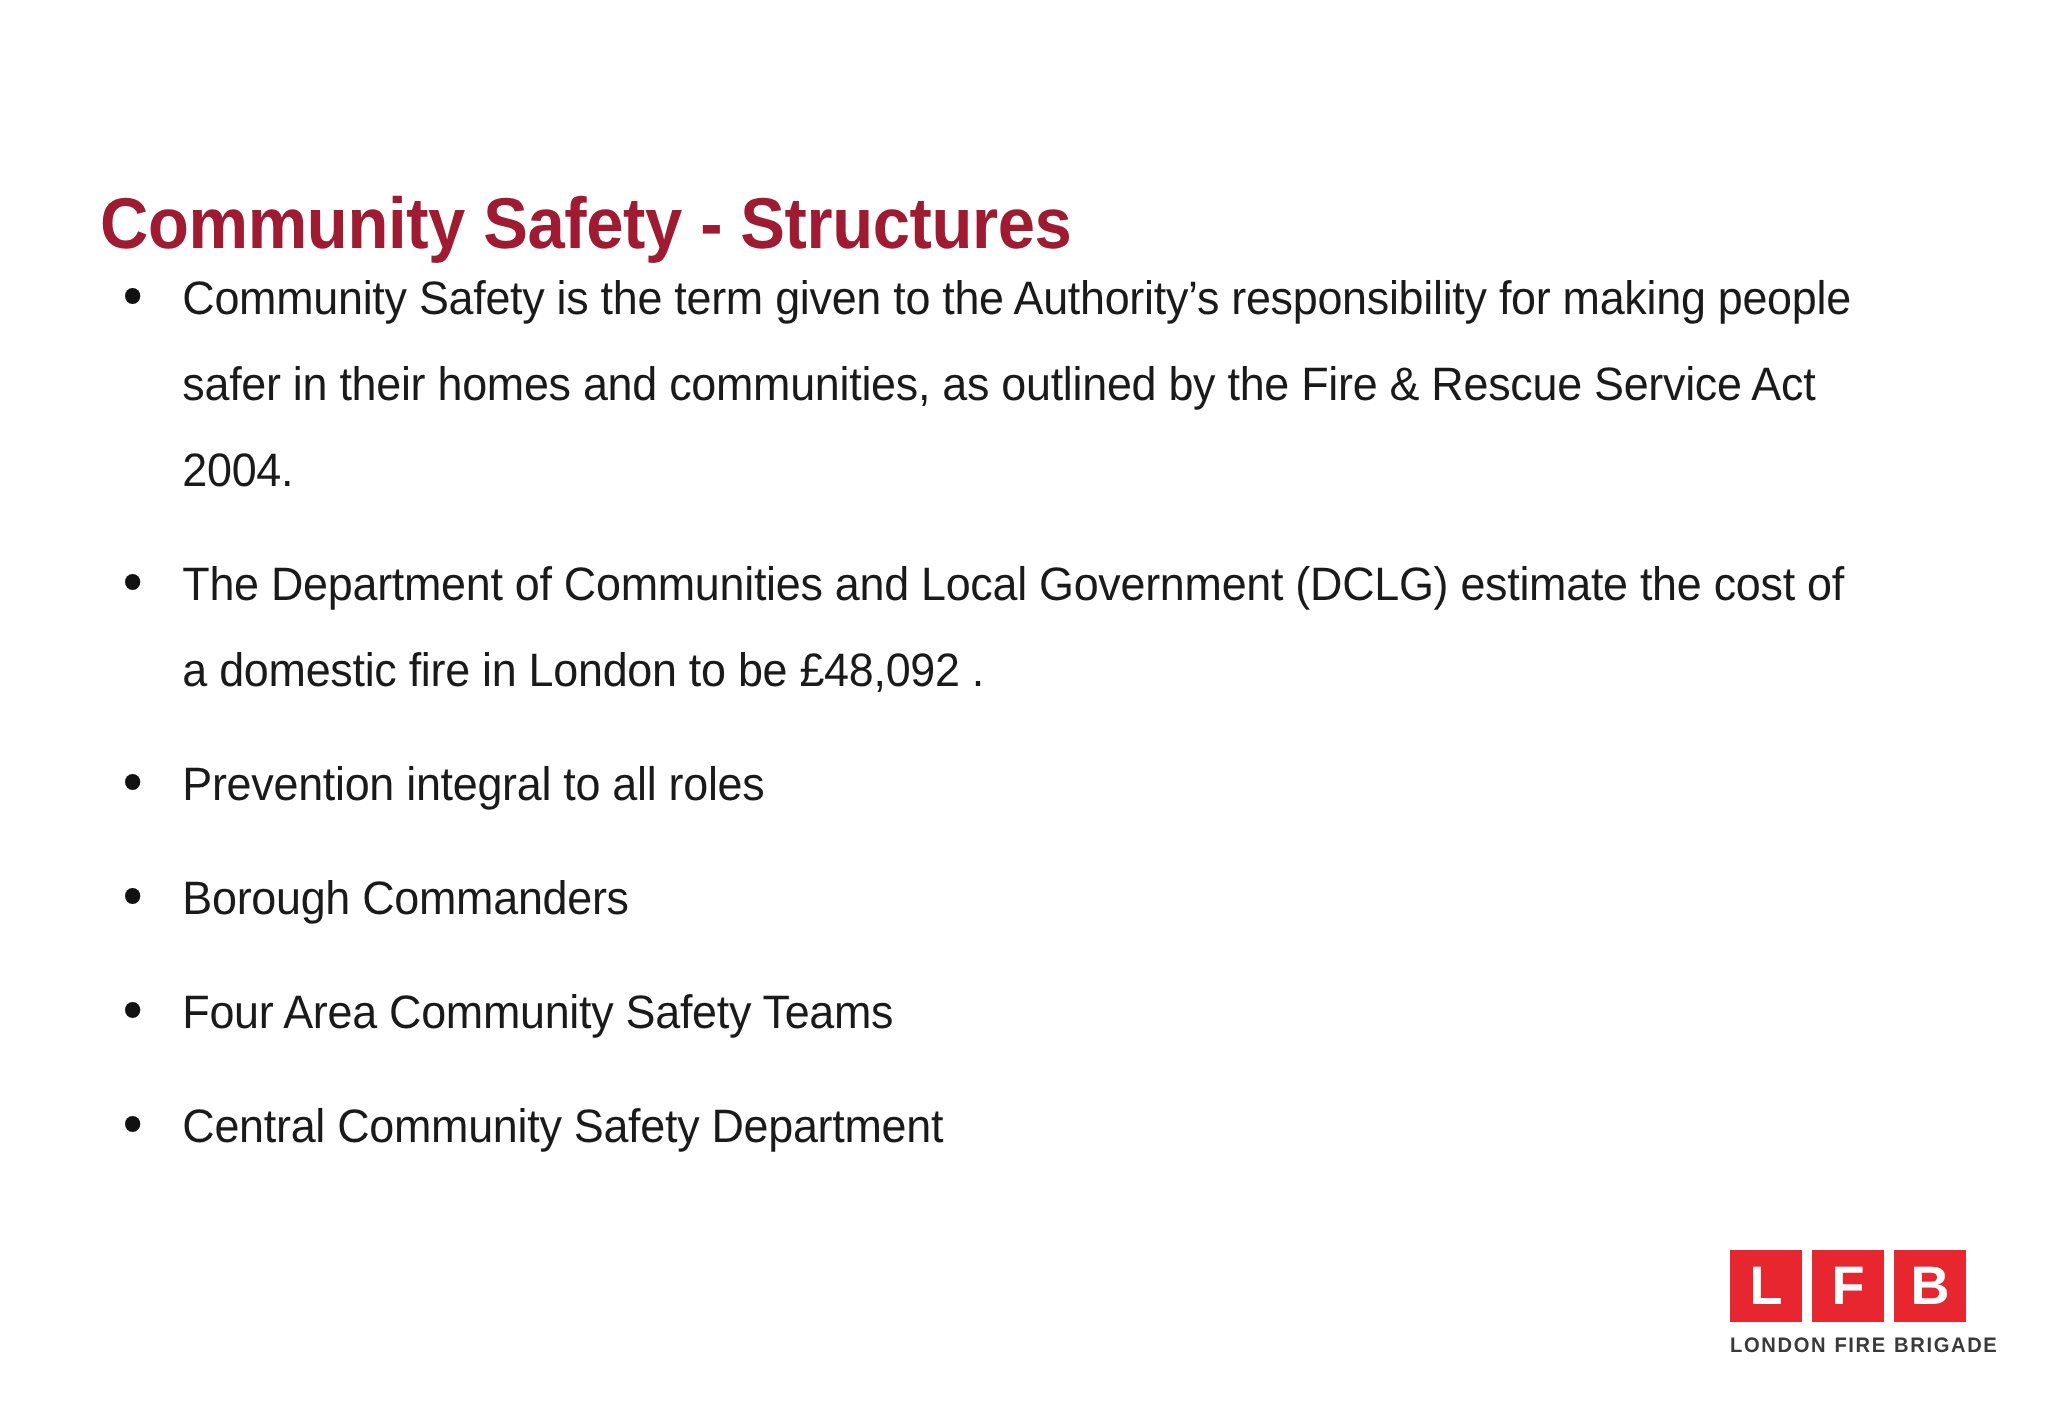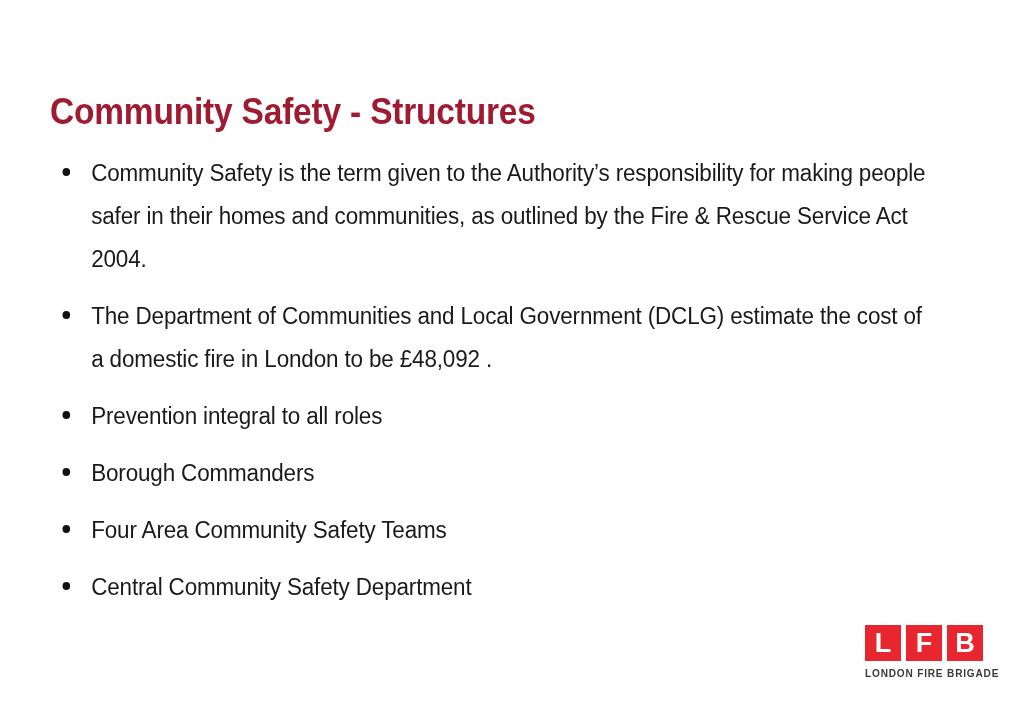--- a/index.html
+++ b/index.html
@@ -33,21 +33,21 @@
     line-height: 44px;
     white-space: nowrap;
     transform: scaleX(0.93);
     transform-origin: left center;
   }
 
   
   .body-area {
     position: absolute;
     left: 52px;
-    top: 152px;
+    top: 128px;
     width: 920px;
   }
   .bullet-item {
     position: relative;
     padding-left: 41px;
     margin: 0 0 14px 0;
     color: #1a1a1a;
     font-family: "Liberation Sans", "DejaVu Sans", sans-serif;
     font-size: 23.5px;
     line-height: 43px;

